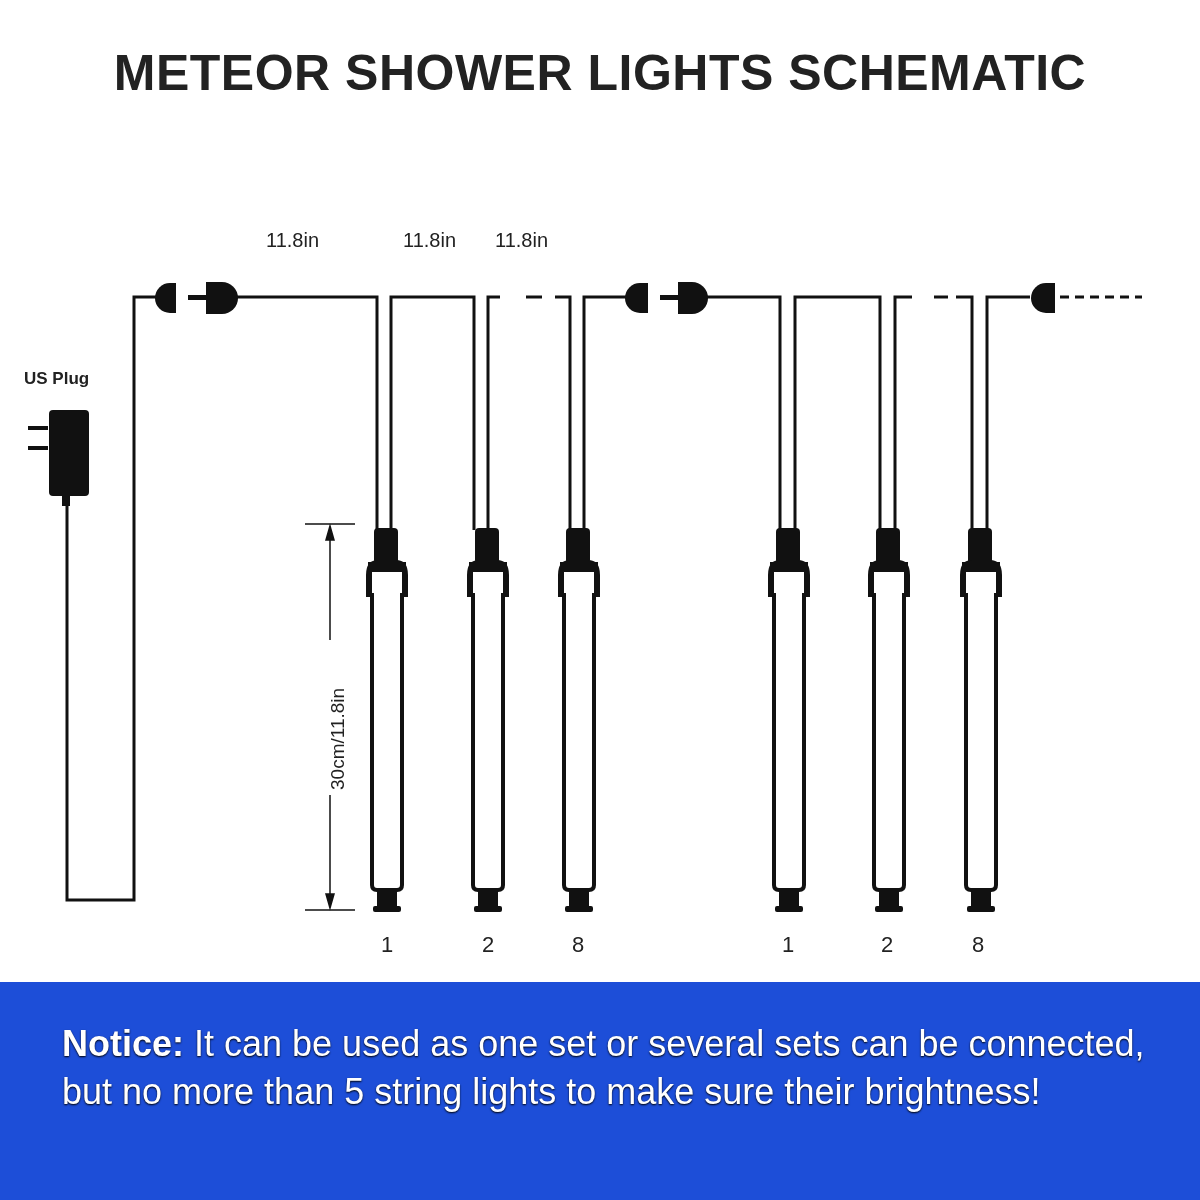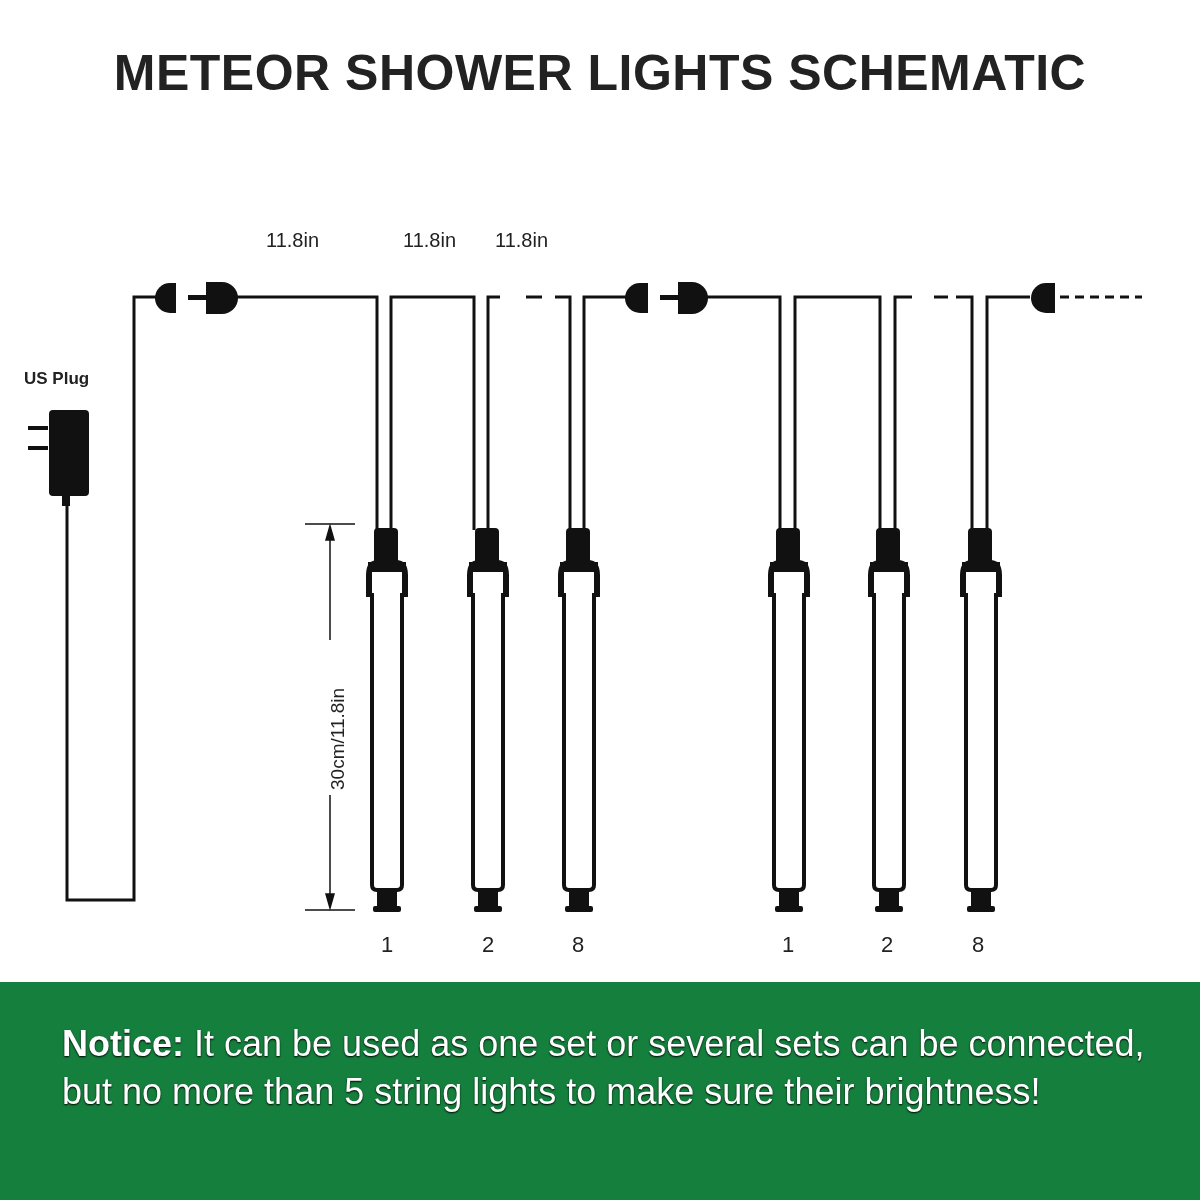--- a/index.html
+++ b/index.html
@@ -1,20 +1,20 @@
 <!DOCTYPE html>
 <html><head>
 <meta charset="utf-8">
 <style>
   html, body { margin: 0; padding: 0; }
   body { width: 1200px; height: 1200px; background: #ffffff; position: relative; overflow: hidden; font-family: "Liberation Sans", sans-serif; }
   .title { position: absolute; left: 0; top: 44px; width: 1200px; text-align: center; font-size: 50px; font-weight: bold; color: #222222; letter-spacing: 0.5px; }
   .diagram { position: absolute; left: 0; top: 0; width: 1200px; height: 980px; }
   .lbl { font-family: "Liberation Sans", sans-serif; fill: #222; }
-  .notice { position: absolute; left: 0; top: 982px; width: 1200px; height: 218px; background: #15803d; }
+  .notice { position: absolute; left: 0; top: 982px; width: 1200px; height: 218px; background: #1d4ed8; }
   .notice p { margin: 0; position: absolute; left: 62px; top: 38px; width: 1110px; color: #ffffff; font-size: 36px; line-height: 48px; text-shadow: 0 1px 2px #000; }
   .notice b { font-weight: bold; }
 </style>
 </head>
 <body>
 
 <div class="title">METEOR SHOWER LIGHTS SCHEMATIC</div>
 
 <svg class="diagram" width="1200" height="980" viewBox="0 0 1200 980" xmlns="http://www.w3.org/2000/svg">
 

